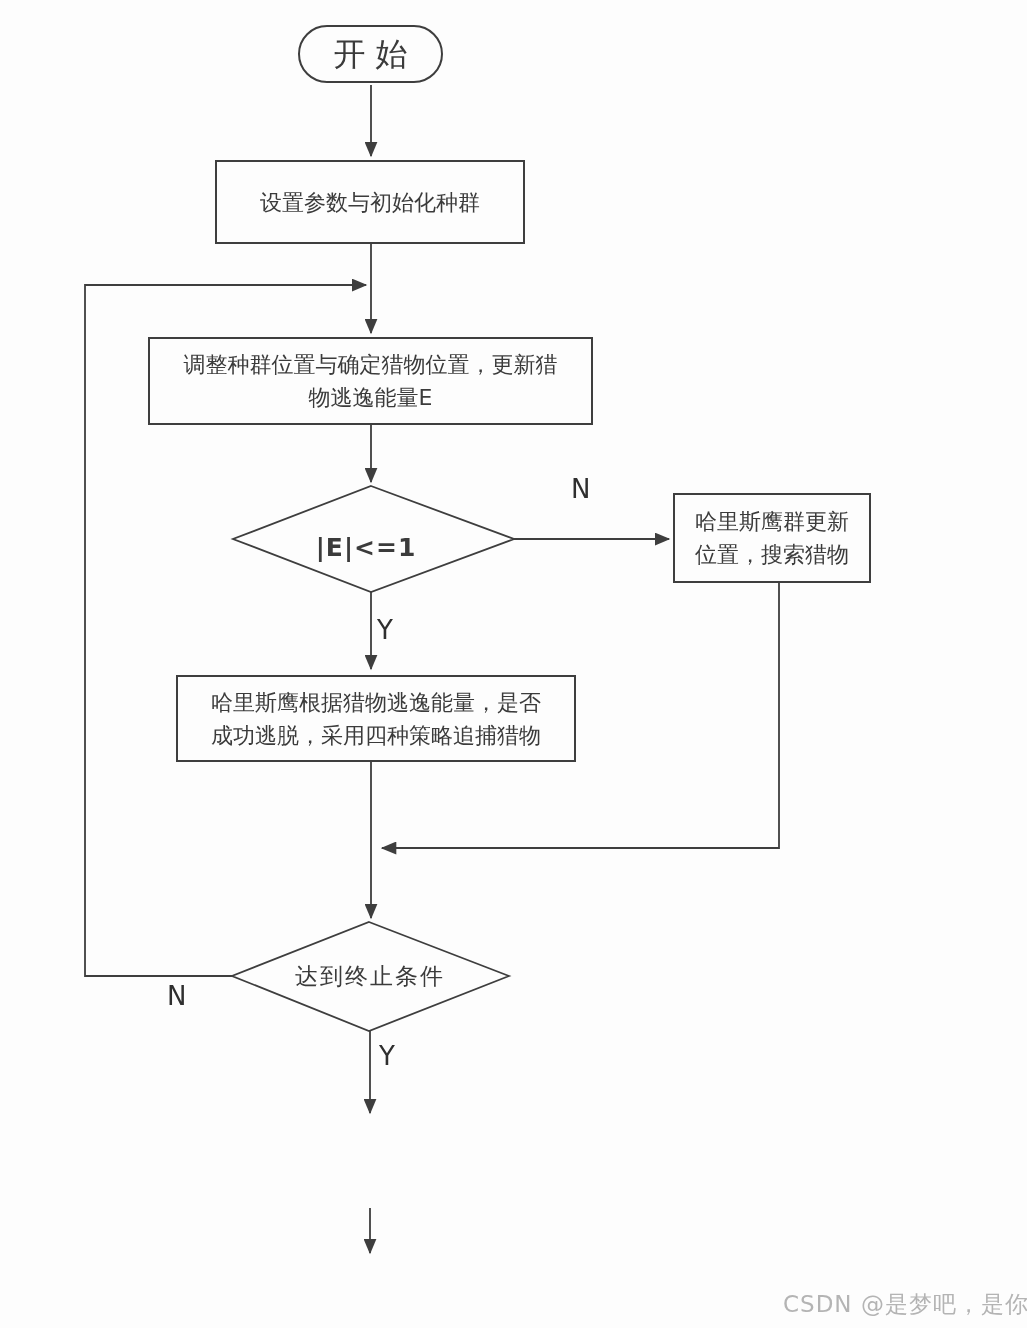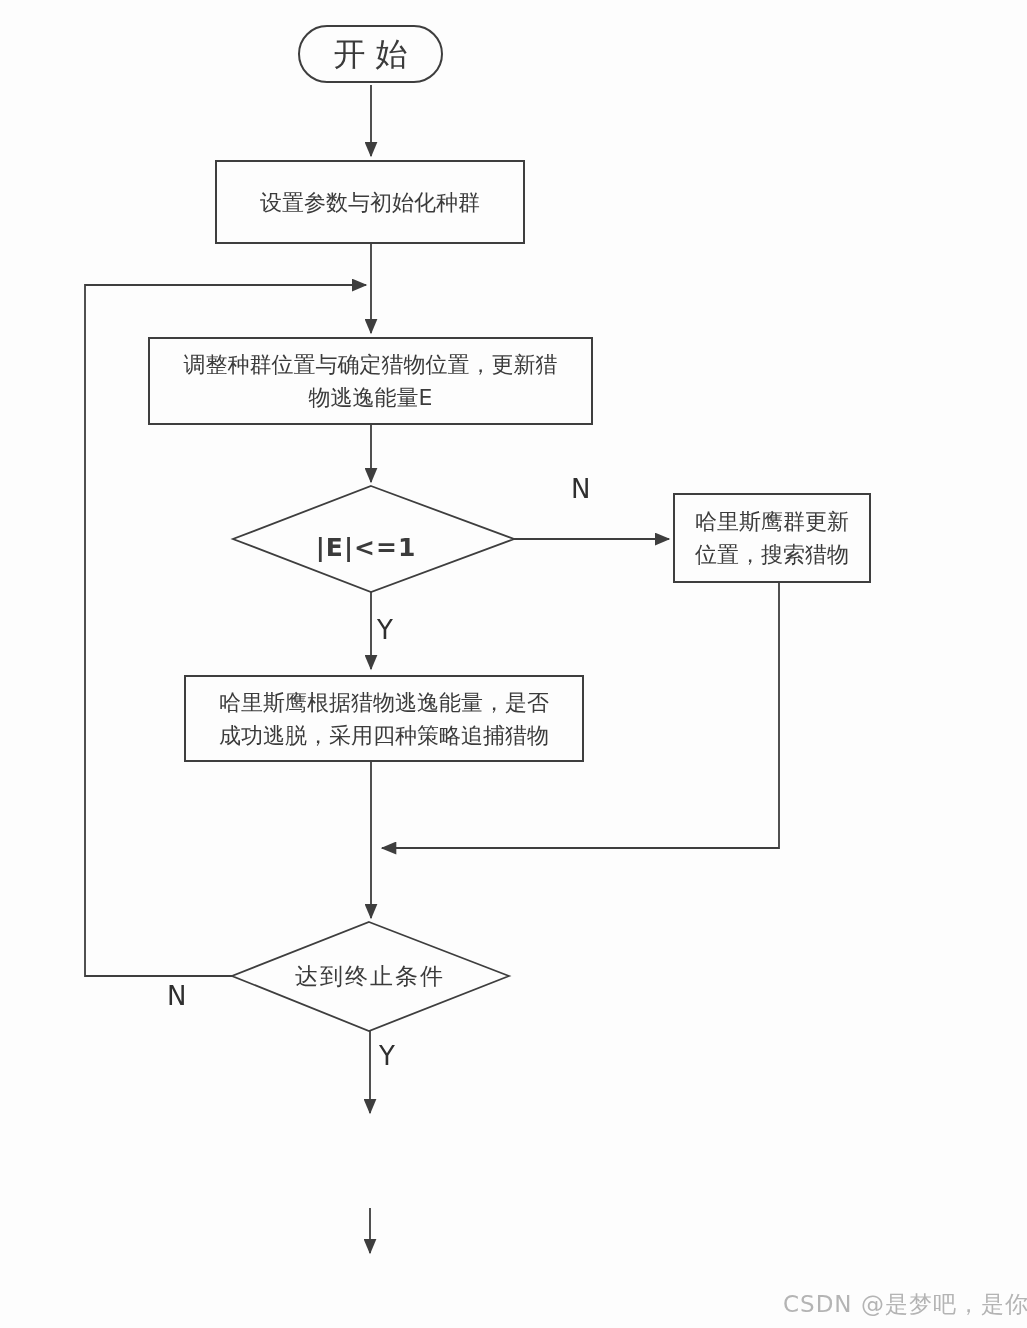--- a/index.html
+++ b/index.html
@@ -120,21 +120,21 @@
   <div class="node" style="left:215px; top:160px; width:310px; height:84px; padding:0 12px;">
     <span class="node-text">设置参数与初始化种群</span>
   </div>
 
   <div class="decision-label energy" style="left:286px; top:521px; width:160px; height:36px;margin-top:8px;">|E|&lt;=1</div>
 
   <div class="node" style="left:673px; top:493px; width:198px; height:90px; padding:0 12px;">
     <span class="node-text">哈里斯鹰群更新位置，搜索猎物</span>
   </div>
 
-  <div class="node" style="left:184px; top:675px; width:400px; height:87px; padding:0 26px;">
+  <div class="node" style="left:176px; top:675px; width:400px; height:87px; padding:0 26px;">
     <span class="node-text">哈里斯鹰根据猎物逃逸能量，是否成功逃脱，采用四种策略追捕猎物</span>
   </div>
 
   <div class="decision-label termination" style="left:280px; top:958px; width:180px; height:36px;">达到终止条件</div>
 
 
 
   <div class="edge-label" style="left:571px; top:474px;">N</div>
   <div class="edge-label" style="left:377px; top:615px;">Y</div>
   <div class="edge-label" style="left:167px; top:981px;">N</div>

